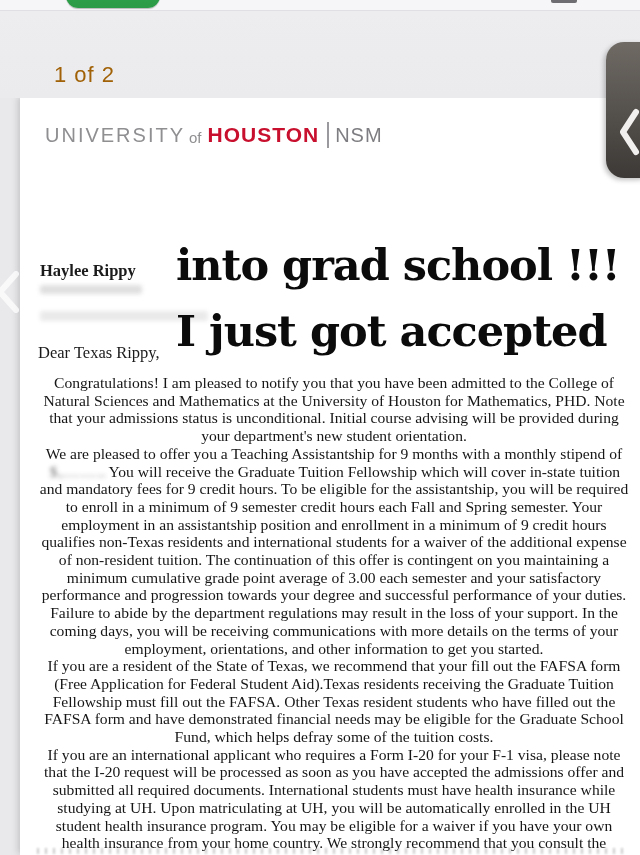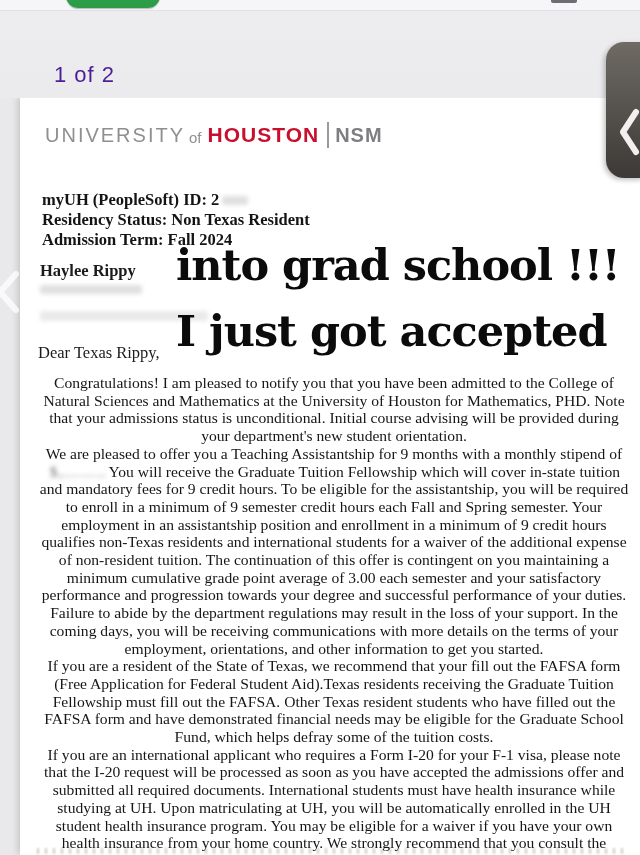--- a/index.html
+++ b/index.html
@@ -20,21 +20,21 @@
     position:absolute;left:66px;top:-16px;width:94px;height:24px;
     border-radius:12px;background:linear-gradient(#2ea24b,#2c9b47);
     box-shadow:0 1px 1px rgba(0,0,0,.25);z-index:4;border:0;
   }
   .truncated-icon{
     position:absolute;left:551px;top:0;width:26px;height:3px;
     background:#4c4c50;border-radius:0 0 2px 2px;opacity:.8;z-index:4;
   }
   .pagination{
     position:absolute;left:54px;top:62px;z-index:4;
-    font-size:22px;color:#4c1d95;letter-spacing:1px;
+    font-size:22px;color:#a16207;letter-spacing:1px;
   }
   
   .nav-back{
     position:absolute;left:606px;top:42px;width:50px;height:136px;
     border-radius:18px;z-index:6;border:0;padding:0;
     background:linear-gradient(#6f6a64,#3c3936);
     box-shadow:-2px 2px 5px rgba(0,0,0,.25);
   }
   .nav-back svg{position:absolute;left:8px;top:60px;}
   
@@ -50,21 +50,21 @@
     color:#1b1b1b;
   }
   .letterhead{
     position:absolute;left:25px;top:25px;display:flex;align-items:center;
     font-family:"Liberation Sans", sans-serif;white-space:nowrap;
   }
   .lh-univ{font-size:20px;color:#8f8f92;letter-spacing:2px;font-weight:400;}
   .lh-of{font-size:15px;color:#8f8f92;margin:4px 0 0 4px;}
   .lh-houston{font-size:21px;color:#c8102e;font-weight:700;letter-spacing:1px;margin-left:6px;}
   .lh-divider{width:2px;height:26px;background:#9a9a9e;margin:0 6px 0 8px;}
-  .lh-nsm{font-size:20px;color:#7e7e82;font-weight:700;letter-spacing:1px;text-align:right;}
+  .lh-nsm{font-size:20px;color:#7e7e82;font-weight:400;letter-spacing:1px;text-align:right;}
   .serif{font-family:"Liberation Serif", serif;}
   .meta{
     position:absolute;left:22px;top:93px;
     font-weight:700;font-size:16.5px;line-height:20px;color:#141414;
   }
   .meta-line{white-space:nowrap;}
   .redact{display:inline-block;background:#b9b9bb;filter:blur(2px);opacity:.45;border-radius:2px;vertical-align:baseline;}
   .id-redact{width:26px;height:9px;margin-left:3px;}
   .recipient{position:absolute;left:20px;top:164px;font-size:16.5px;font-weight:bold;}
   .addr1{position:absolute;left:20px;top:188px;width:102px;height:9px;}
@@ -106,25 +106,20 @@
 <div class="sheet">
 
   <div class="letterhead">
     <span class="lh-univ">UNIVERSITY</span>
     <span class="lh-of">of</span>
     <span class="lh-houston">HOUSTON</span>
     <span class="lh-divider"></span>
     <span class="lh-nsm">NSM</span>
   </div>
 
-  <div class="meta serif">
-    <div class="meta-line"><span>myUH (PeopleSoft) ID: 2</span><span class="redact id-redact"></span></div>
-    <div class="meta-line">Residency Status: Non Texas Resident</div>
-    <div class="meta-line">Admission Term: Fall 2024</div>
-  </div>
 
   <div class="recipient serif">Haylee Rippy</div>
   <div class="redact addr1"></div>
   <div class="redact addr2"></div>
 
   <div class="salutation serif">Dear Texas Rippy,</div>
 
   <div class="body-text serif">
     <p>Congratulations!  I am pleased to notify you that you have been admitted to the College of Natural Sciences and Mathematics at the University of Houston for Mathematics, PHD. Note that your admissions status is unconditional.  Initial course advising will be provided during your department's new student orientation.</p>
     <p><span>We are pleased to offer you a Teaching Assistantship for 9 months with a monthly stipend of</span><span class="stipend-redact">$,……..</span><span>You will receive the Graduate Tuition Fellowship which will cover in-state tuition and mandatory fees for 9 credit hours. To be eligible for the assistantship, you will be required to enroll in a minimum of 9 semester credit hours each Fall and Spring semester.  Your employment in an assistantship position and enrollment in a minimum of 9 credit hours qualifies non-Texas residents and international students for a waiver of the additional expense of non-resident tuition.  The continuation of this offer is contingent on you maintaining a minimum cumulative grade point average of 3.00 each semester and your satisfactory performance and progression towards your degree and successful performance of your duties. Failure to abide by the department regulations may result in the loss of your support. In the coming days, you will be receiving communications with more details on the terms of your employment, orientations, and other information to get you started.</span></p>

